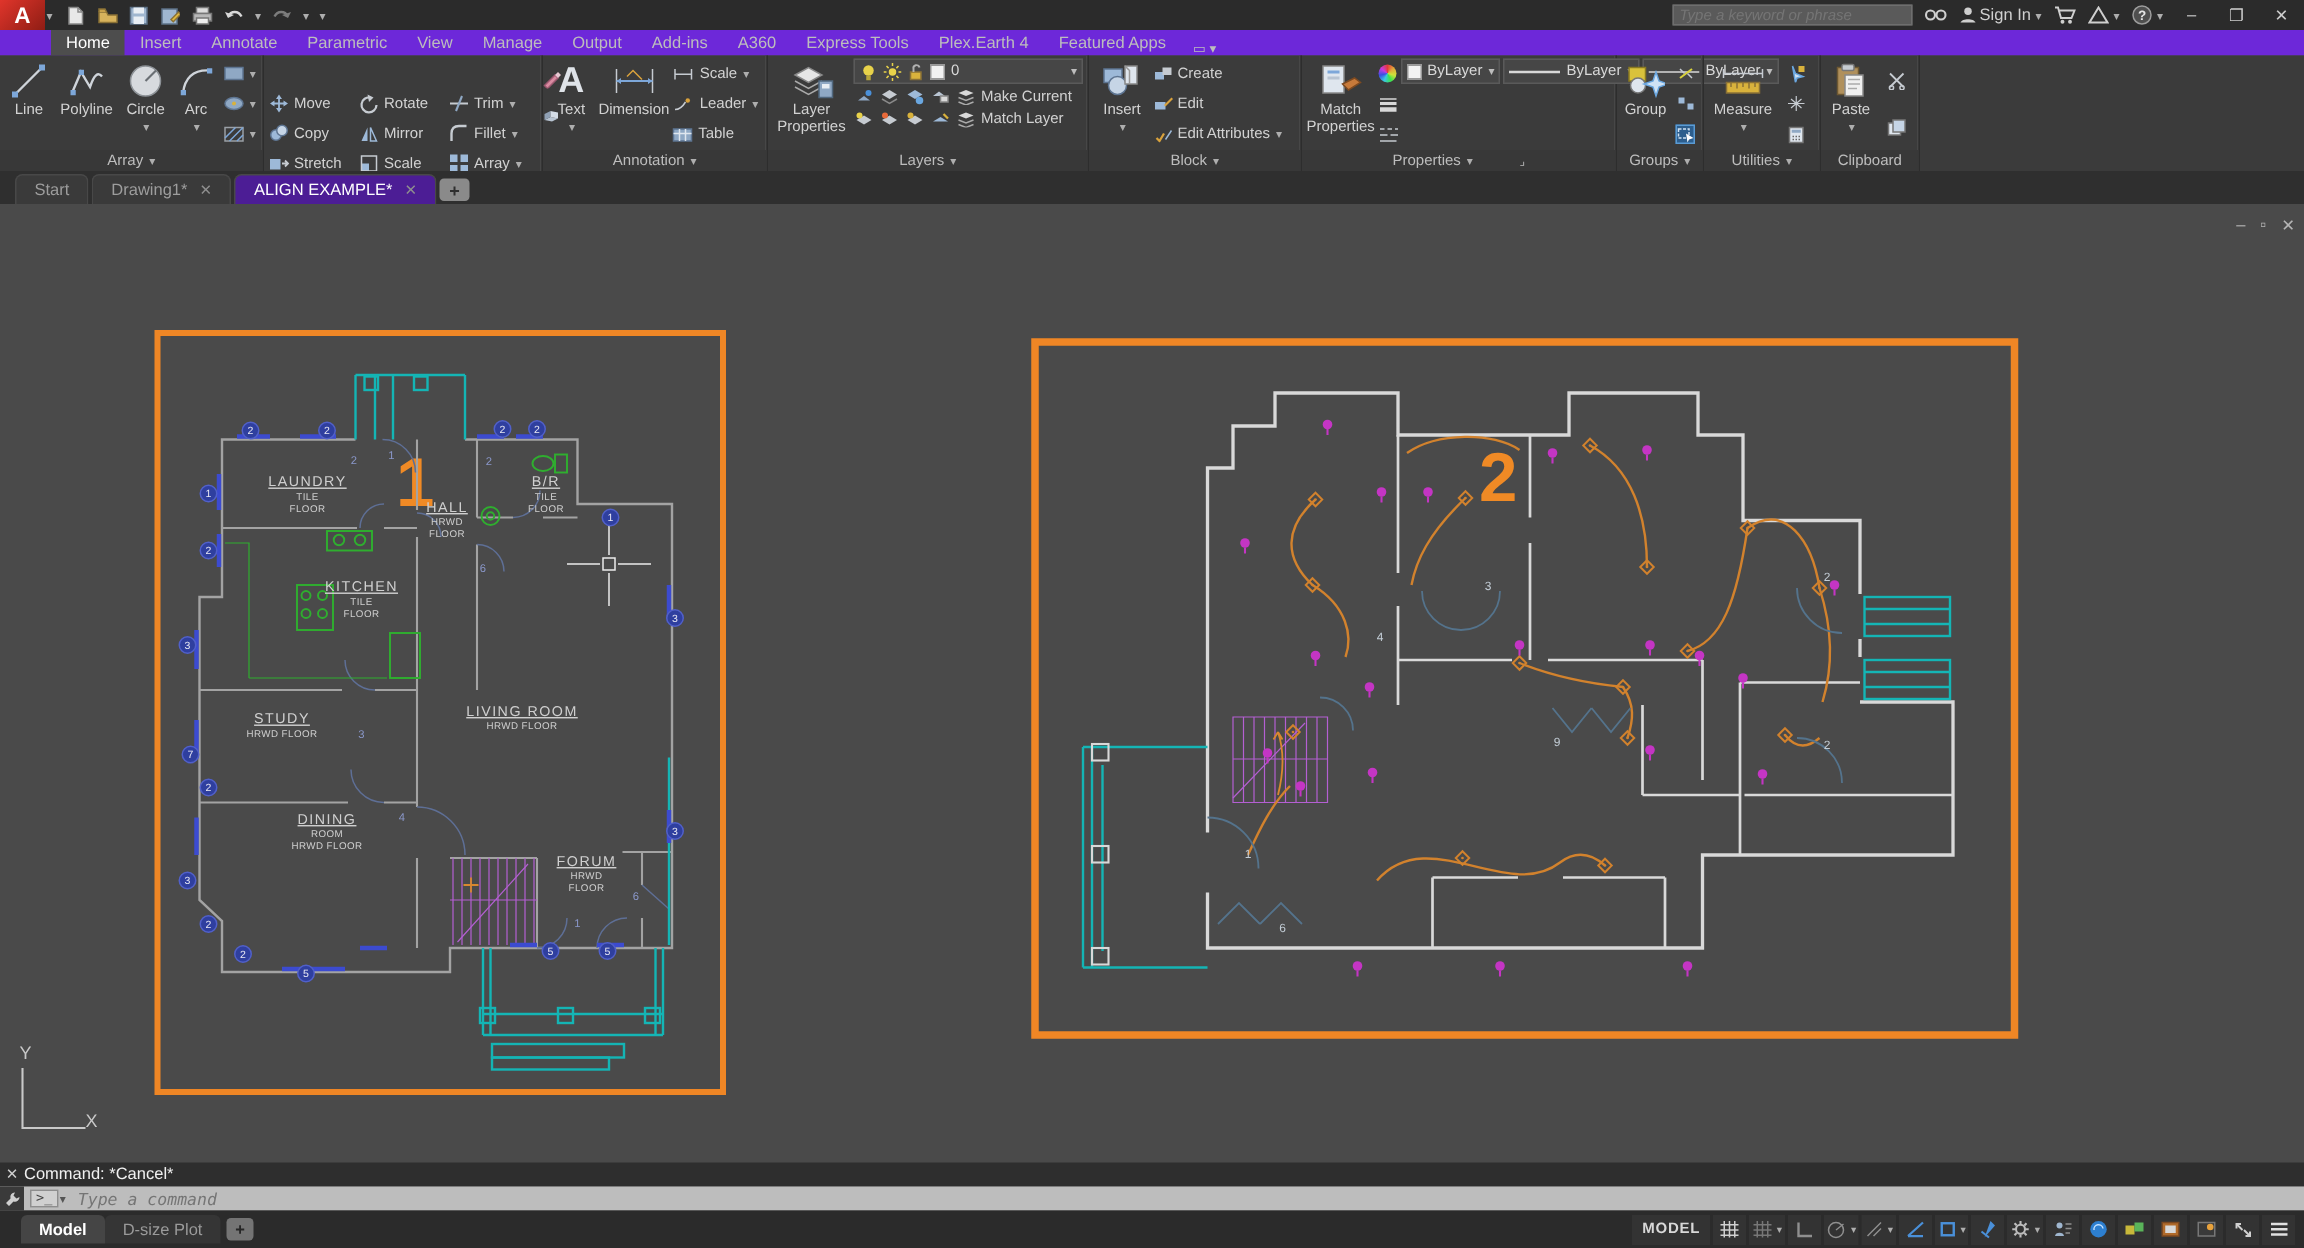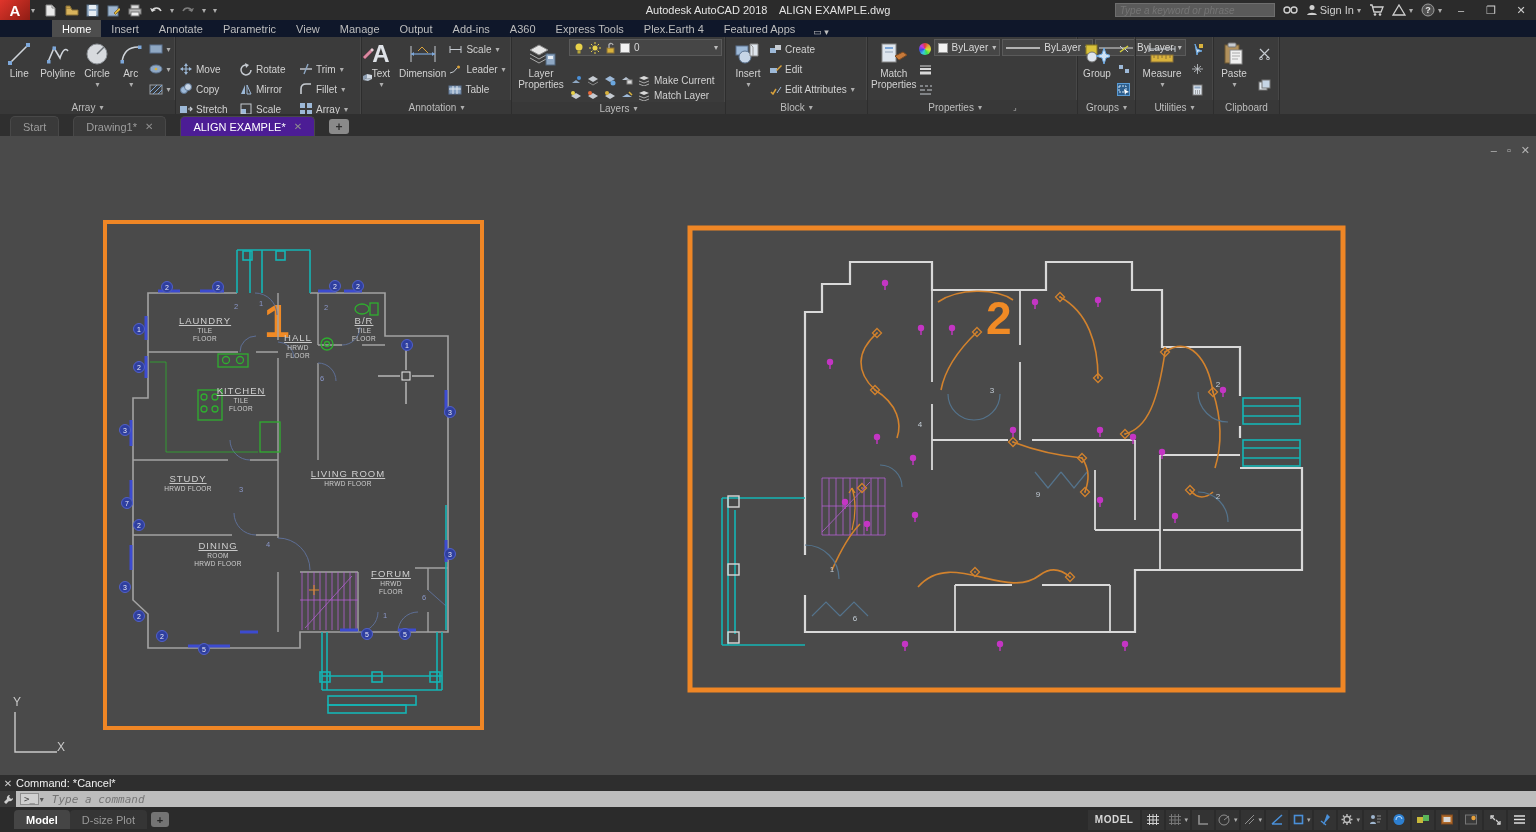--- a/index.html
+++ b/index.html
@@ -12,46 +12,46 @@
   .qat{display:flex;align-items:center;gap:6px;margin-left:8px;}
   .qat .qi{width:15px;height:15px;display:flex;align-items:center;justify-content:center;}
   .caret{font-size:8px;color:#aeaeae;margin-left:1px;}
   #title-center{position:absolute;left:0;right:0;text-align:center;pointer-events:none;font-size:11px;color:#e4e4e4;}
   #title-right{margin-left:auto;display:flex;align-items:center;gap:8px;padding-right:4px;}
   #search-box{width:160px;height:14px;background:#5a5a5a;border:1px solid #6e6e6e;color:#c2c2c2;font-style:italic;font-size:10px;padding:0 4px;}
   .winbtn{width:22px;height:16px;display:flex;align-items:center;justify-content:center;color:#cdcdcd;font-size:11px;}
   .tb-ic{display:flex;align-items:center;gap:2px;color:#cfcfcf;justify-content:space-between;}
 
   
-  #ribbon-tabs{position:absolute;top:20px;left:0;width:100%;height:17px;background:#0f172a;display:flex;align-items:flex-end;padding-left:52px;}
+  #ribbon-tabs{position:absolute;top:20px;left:0;width:100%;height:17px;background:#6d28d9;display:flex;align-items:flex-end;padding-left:34px;}
   .rtab{padding:2px 10px;font-size:11px;color:#bdbdbd;height:17px;display:flex;align-items:center;}
   .rtab.active{background:#4d4d4d;color:#fff;}
   #ribbon-overflow{font-size:9px;color:#bdbdbd;padding:0 8px;}
 
   
   #ribbon{position:absolute;top:37px;left:0;width:100%;height:77px;background:#3b3b3b;display:flex;}
   .panel{height:77px;border-right:1px solid #2d2d2d;box-shadow:inset -1px 0 0 #474747;display:flex;flex-direction:column;}
   .pbody{flex:1;display:flex;padding:2px 3px 0 3px;gap:2px;}
   .plabel{height:14px;display:flex;align-items:center;justify-content:center;gap:3px;color:#bdbdbd;font-size:10px;background:#383838;}
   .bigbtn{display:flex;flex-direction:column;align-items:center;justify-content:flex-start;color:#d2d2d2;font-size:10px;padding-top:2px;gap:1px;}
   .bigbtn .bic{height:26px;display:flex;align-items:center;justify-content:center;}
   .smallcol{display:flex;flex-direction:column;justify-content:space-around;align-items:center;}
   .smrow{display:flex;align-items:center;gap:3px;color:#d2d2d2;font-size:10px;white-space:nowrap;}
   .grid3{display:grid;grid-template-columns:repeat(3,60px);grid-auto-rows:20px;align-items:center;margin-top:20px;}
   .gcell{display:flex;align-items:center;gap:3px;color:#d2d2d2;font-size:10px;white-space:nowrap;}
   .ddrow{height:17px;background:#464646;border:1px solid #5a5a5a;display:flex;align-items:center;font-size:10px;color:#d9d9d9;padding:0 3px;gap:4px;}
   .ddrow .dd-caret{margin-left:auto;font-size:8px;color:#bdbdbd;}
   .swatch{width:10px;height:10px;background:#f2f2f2;border:1px solid #999;}
-  .layer-rows{display:flex;flex-direction:column;gap:2px;margin-top:18px;}
+  .layer-rows{display:flex;flex-direction:column;gap:2px;margin-top:2px;}
   .tinyrow{display:flex;align-items:center;gap:4px;font-size:10px;color:#d2d2d2;}
   .ti{width:13px;height:13px;display:flex;align-items:center;justify-content:center;}
   .hl{background:#2d5e8d;border:1px solid #5a9bd4;}
 
   
-  #filetabs{position:absolute;top:114px;left:0;width:100%;height:22px;background:#2f2f2f;display:flex;align-items:flex-end;padding-left:10px;gap:14px;}
+  #filetabs{position:absolute;top:114px;left:0;width:100%;height:22px;background:#2f2f2f;display:flex;align-items:flex-end;padding-left:10px;gap:2px;}
   .ftab{height:20px;border-radius:5px 5px 0 0;display:flex;align-items:center;gap:8px;padding:0 12px;font-size:11px;background:#3a3a3a;color:#9d9d9d;border:1px solid #484848;border-bottom:none;}
   .ftab.active{background:#4c1d95;color:#fff;}
   .ftab .x{font-size:10px;color:#8f8f8f;}
   #newtab{width:20px;height:15px;border-radius:3px;background:#8a8a8a;color:#2f2f2f;display:flex;align-items:center;justify-content:center;font-size:12px;font-weight:bold;margin-bottom:2px;}
 
   
   #canvas{position:absolute;top:136px;left:0;width:1536px;height:639px;background:#4a4a4a;}
   #canvas svg{position:absolute;top:0;left:0;}
   .plan-number{position:absolute;color:#f08a25;font-size:46px;font-weight:bold;}
   #canvas-winbtns{position:absolute;top:8px;right:6px;display:flex;gap:10px;color:#b5b5b5;font-size:11px;}
@@ -124,24 +124,20 @@
         </span>
       <span class="caret">▾</span>
       <span class="qi">
           <svg width="14" height="13">
             <path d="M11,7c-2-4-7-4-9,0" fill="none" stroke="#7c7c7c" stroke-width="1.6"></path>
             <path d="M13,4l-2,4l-4-2z" fill="#7c7c7c"></path>
           </svg>
         </span>
       <span class="caret">▾</span>
       <span class="caret">▾</span>
-    </div>
-    <div id="title-center">
-      <span>Autodesk AutoCAD 2018</span>&nbsp;&nbsp;&nbsp;
-      <span>ALIGN EXAMPLE.dwg</span>
     </div>
     <div id="title-right">
       <input id="search-box" placeholder="Type a keyword or phrase" style="">
       <span class="tb-ic">
           <svg width="15" height="11">
             <circle cx="4" cy="5" r="3" fill="none" stroke="#cfcfcf" stroke-width="1.4"></circle>
             <circle cx="11" cy="5" r="3" fill="none" stroke="#cfcfcf" stroke-width="1.4"></circle>
           </svg>
         </span>
       <span class="tb-ic">

